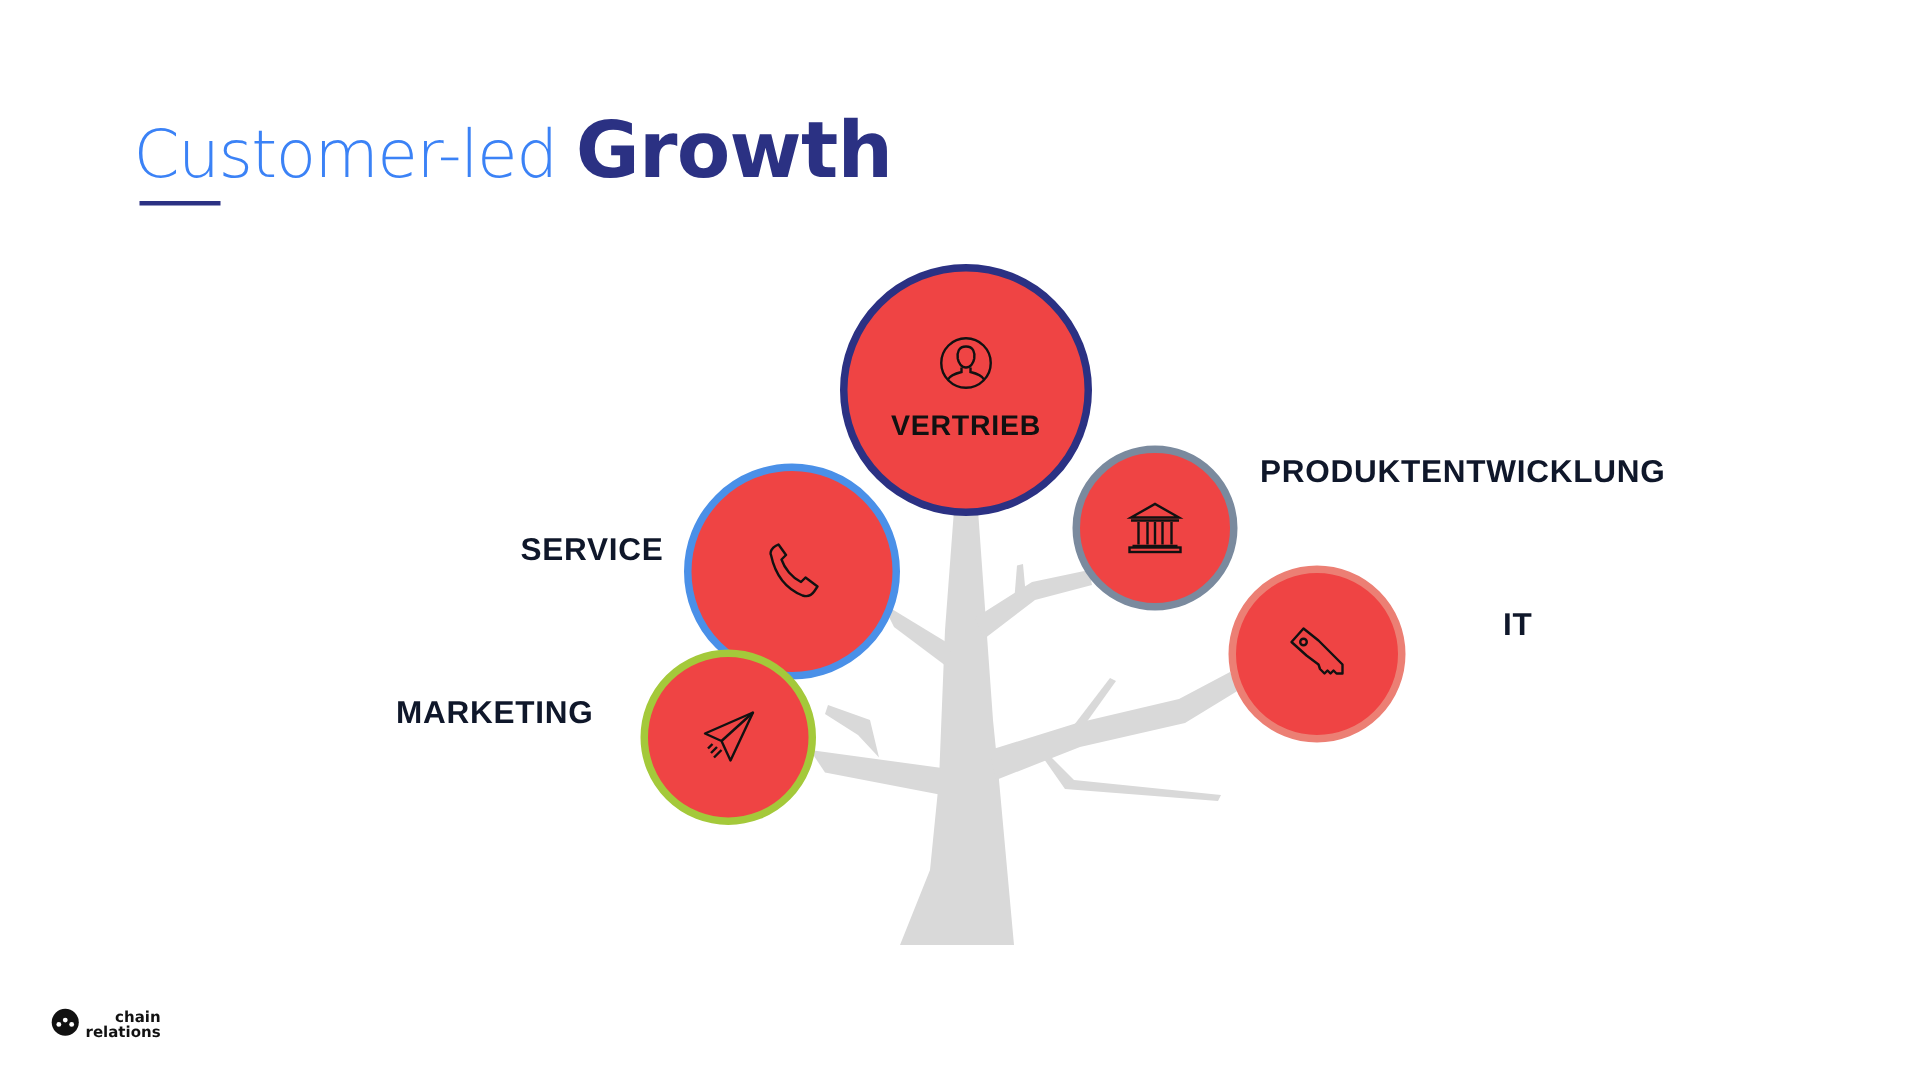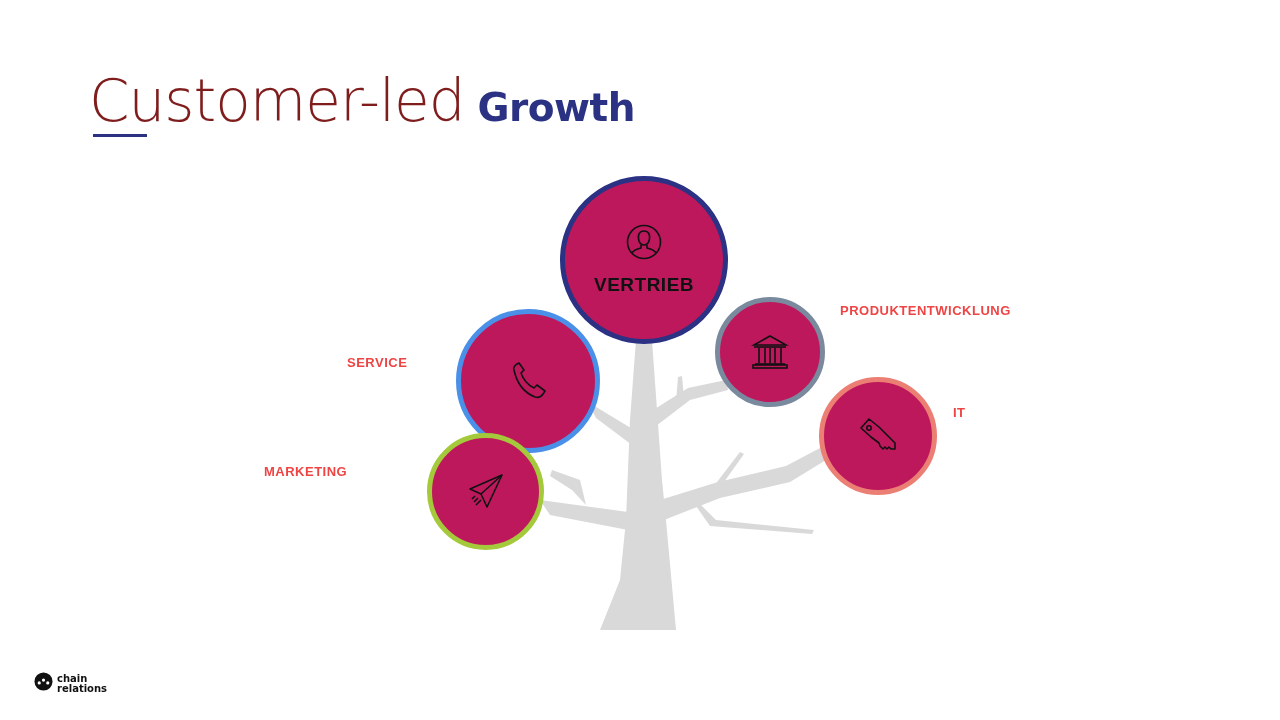--- a/index.html
+++ b/index.html
@@ -1,27 +1,27 @@
 <!DOCTYPE html>
 <html><head>
 <meta charset="utf-8">
 <style>
   html, body { margin: 0; padding: 0; background: #ffffff; }
   body { width: 1280px; height: 720px; position: relative; overflow: hidden; font-family: "Liberation Sans", "DejaVu Sans", sans-serif; }
   .title { position: absolute; left: 89px; top: 72px; font-size: 48px; line-height: 58px; white-space: nowrap; letter-spacing: -0.5px; }
-  .title .light { color: #7f1d1d; font-weight: 300; font-family: "DejaVu Sans", sans-serif; font-size: 58px; letter-spacing: -1px; }
-  .title .bold { color: #2b3183; font-weight: 700; font-family: "DejaVu Sans", sans-serif; font-size: 39px; letter-spacing: -0.5px; margin-top: 44px; }
+  .title .light { color: #3b82f6; font-weight: 300; font-family: "DejaVu Sans", sans-serif; font-size: 44px; letter-spacing: -1px; }
+  .title .bold { color: #2b3183; font-weight: 700; font-family: "DejaVu Sans", sans-serif; font-size: 52px; letter-spacing: -0.5px; margin-top: 44px; }
   .title-underline { position: absolute; left: 93px; top: 134px; width: 54px; height: 3px; background: #2b3183; }
   .tree { position: absolute; left: 0; top: 0; }
-  .node { position: absolute; border-radius: 50%; background: #be185d; box-sizing: border-box; display: flex; flex-direction: column; align-items: center; justify-content: center; }
+  .node { position: absolute; border-radius: 50%; background: #ef4444; box-sizing: border-box; display: flex; flex-direction: column; align-items: center; justify-content: center; }
   .node svg { display: block; }
-  .label { position: absolute; font-weight: 700; font-size: 13px; color: #ef4444; letter-spacing: 0.5px; white-space: nowrap; font-family: "Liberation Sans", sans-serif; }
+  .label { position: absolute; font-weight: 700; font-size: 21px; color: #0f172a; letter-spacing: 0.5px; white-space: nowrap; font-family: "Liberation Sans", sans-serif; }
   .node-label { font-weight: 700; font-size: 19px; color: #111111; letter-spacing: 0.5px; margin-top: 14px; font-family: "Liberation Sans", sans-serif; }
   .logo { position: absolute; left: 34px; top: 672px; display: flex; align-items: center; }
-  .logo-text { font-size: 10px; line-height: 10px; font-weight: 700; color: #111; margin-left: 4px; font-family: "DejaVu Sans", sans-serif; }
+  .logo-text { font-size: 10px; line-height: 10px; font-weight: 700; color: #111; margin-left: 4px; font-family: "DejaVu Sans", sans-serif; text-align: right; }
 </style>
 </head>
 <body>
 
 <div class="title">
   <span class="light">Customer-led</span>
   <span class="bold">Growth</span>
 </div>
 <div class="title-underline"></div>
 
@@ -83,21 +83,21 @@
 <div class="label" style="left:347px; top:355px;">SERVICE</div>
 
 <div class="node" style="left:819px; top:377px; width:118px; height:118px; border:5px solid #ec7f74;">
   <span>
     <svg width="40" height="40" viewBox="0 0 40 40" fill="none" stroke="#111" stroke-width="1.6" stroke-linejoin="round">
       <path d="M3 12 L11 3 L21 11 L25 15 L37 27 L37 33 L33 33 L31 31 L29 33 L27 31 L25 33 L22 30 L21 27 L13 21 Z"></path>
       <circle cx="11" cy="12" r="2.2"></circle>
     </svg>
   </span>
 </div>
-<div class="label" style="left:953px; top:405px;">IT</div>
+<div class="label" style="left:1002px; top:405px;">IT</div>
 
 <div class="node" style="left:427px; top:433px; width:117px; height:117px; border:5px solid #a4c93a;">
   <span>
     <svg width="40" height="40" viewBox="0 0 40 40" fill="none" stroke="#111" stroke-width="1.6" stroke-linejoin="round">
       <path d="M36 3 L4 17 L15 22 L21 35 Z"></path>
       <path d="M36 3 L15 22"></path>
       <line x1="12" y1="26" x2="8" y2="30"></line>
       <line x1="15" y1="28" x2="10" y2="33"></line>
       <line x1="9" y1="24" x2="6" y2="27"></line>
     </svg>

